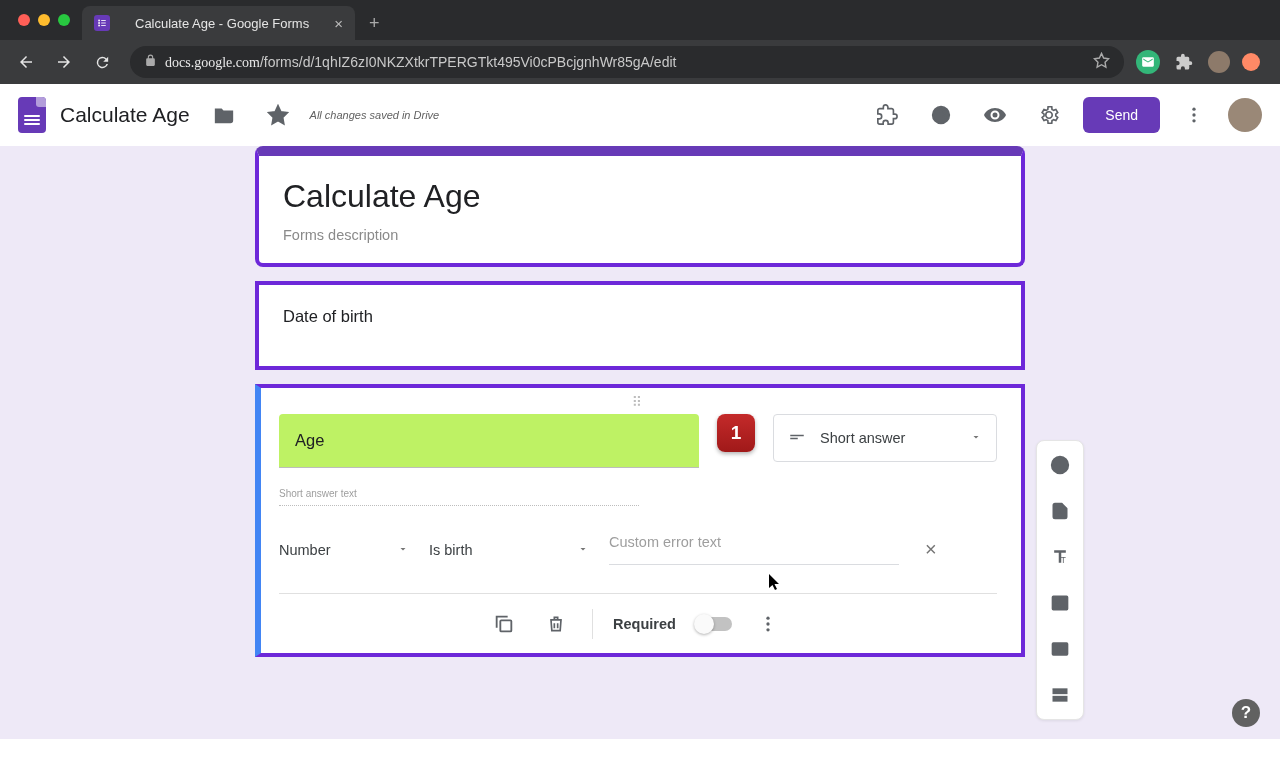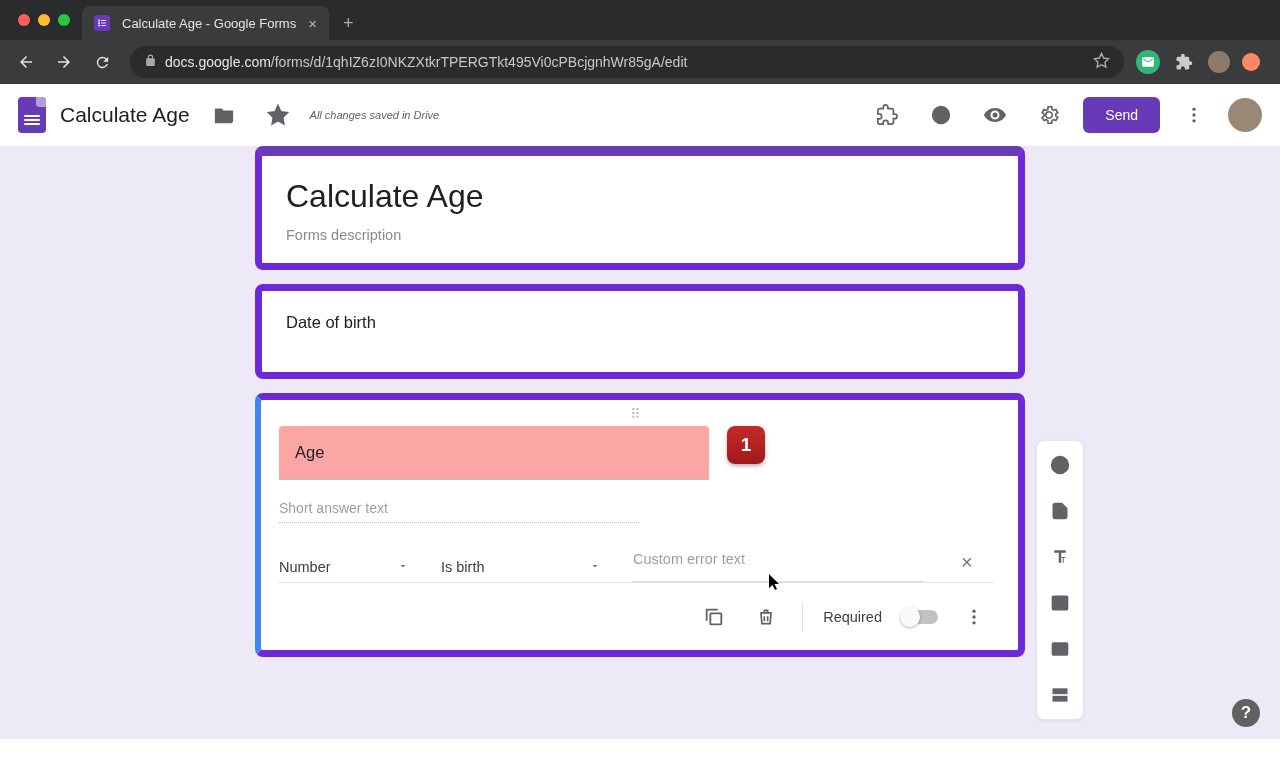--- a/index.html
+++ b/index.html
@@ -6,31 +6,31 @@
   body { width: 1280px; height: 777px; background: #fff; overflow: hidden; }
 
   
   .chrome { background: #2a2b2d; }
   .tabbar { height: 40px; display: flex; align-items: flex-end; padding-left: 8px; }
   .mac-dots { display: flex; gap: 8px; align-items: center; height: 40px; padding: 0 12px 0 10px; }
   .dot { width: 12px; height: 12px; border-radius: 50%; }
   .dot.red { background: #ff5f57; }
   .dot.yellow { background: #febc2e; }
   .dot.green { background: #28c840; }
-  .tab { background: #3a3b3d; height: 34px; border-radius: 8px 8px 0 0; display: flex; align-items: center; padding: 0 12px; color: #e5e5e5; font-size: 13px; gap: 12px; min-width: 230px; }
+  .tab { background: #3a3b3d; height: 34px; border-radius: 8px 8px 0 0; display: flex; align-items: center; padding: 0 12px; color: #e5e5e5; font-size: 13px; gap: 25px; min-width: 230px; }
   .tab .favicon { width: 16px; height: 16px; background: #673ab7; border-radius: 3px; display: flex; align-items: center; justify-content: center; }
   .tab .favicon svg { fill: #fff; }
   .tab .close { color: #bbb; font-size: 15px; margin-left: auto; }
   .newtab { color: #aaa; font-size: 18px; padding: 0 14px; height: 34px; display: flex; align-items: center; }
   .addrbar { background: #3a3b3d; height: 44px; display: flex; align-items: center; padding: 0 10px; gap: 6px; }
   .nav-btn { width: 32px; height: 32px; display: flex; align-items: center; justify-content: center; color: #e5e5e5; border-radius: 50%; }
   .nav-btn svg { fill: #e5e5e5; }
   .urlbox { flex: 1; background: #2a2b2d; border-radius: 18px; height: 32px; display: flex; align-items: center; padding: 0 14px; color: #c9c9c9; font-size: 14px; gap: 8px; margin: 0 6px; }
   .urlbox .lock { color: #aaa; }
-  .urlbox .domain { color: #e8e8e8; }
+  .urlbox .domain { color: #e8e8e8; font-family: Liberation Serif, serif; }
   .urlbox .starbox { margin-left: auto; color: #aaa; }
   .ext-icons { display: flex; align-items: center; gap: 12px; padding-right: 10px; }
   .ext { width: 24px; height: 24px; border-radius: 50%; display: flex; align-items: center; justify-content: center; }
   .ext.mail { background: #33b679; }
   .ext.puzzle { color: #ccc; }
   .ext.avatar1 { width: 22px; height: 22px; border-radius: 50%; background: #8d7a6a; }
   .ext.oval { width: 18px; height: 18px; border-radius: 50%; background: #ff8966; }
 
   
   .app { background: #fff; height: calc(777px - 84px); position: relative; }
@@ -49,49 +49,49 @@
 
   
   .tabsrow { display: flex; justify-content: center; gap: 28px; height: 38px; align-items: center; border-bottom: 1px solid #e0e0e0; }
   .gtab { font-size: 14.5px; color: #5f6368; padding-bottom: 10px; }
   .gtab.active { color: #673ab7; font-weight: 500; border-bottom: 3px solid #673ab7; margin-bottom: -1px; }
 
   
   .canvas { background: #eee9f7; height: calc(100% - 100px); padding-top: 0; position: relative; overflow: hidden; }
   .form-column { width: 770px; margin: 0 auto; }
 
-  .card { background: #fff; border-radius: 8px; margin-bottom: 14px; position: relative; border: 7px solid #6d28d9; }
+  .card { background: #fff; border-radius: 0; margin-bottom: 14px; position: relative; border: 4px solid #6d28d9; }
   .card.header-card { border-top: 10px solid #673ab7; border-radius: 8px; padding: 22px 24px 20px; }
   .form-title { font-size: 32px; color: #202124; font-weight: 400; margin-bottom: 12px; }
   .form-desc { font-size: 14.5px; color: #8a8a8a; }
 
   .card.q { padding: 22px 24px; }
   .q-title { font-size: 16.5px; color: #202124; margin-bottom: 18px; }
   .date-row { display: flex; align-items: center; gap: 60px; }
   .date-ph { font-size: 14.5px; color: #8a8a8a; }
   .cal-icon { color: #757575; }
 
   .card.active-q { border-left: 6px solid #4285f4; padding: 0 24px 0 18px; }
   .drag-handle { text-align: center; color: #bdbdbd; font-size: 14px; height: 26px; padding-top: 6px; letter-spacing: 2px; }
   .qhead { display: flex; gap: 18px; align-items: flex-start; margin-bottom: 20px; }
-  .qtitle-input { flex: 1; background: #fca5a5; border: none; border-bottom: 1px solid #bdbdbd; height: 54px; padding: 0 16px; font-size: 16.5px; color: #202124; outline: none; max-width: 430px; border-radius: 4px 4px 0 0; }
+  .qtitle-input { flex: 1; background: #bef264; border: none; border-bottom: 1px solid #bdbdbd; height: 54px; padding: 0 16px; font-size: 16.5px; color: #202124; outline: none; max-width: 430px; border-radius: 4px 4px 0 0; }
   .type-select { width: 224px; height: 48px; border: 1px solid #dadce0; border-radius: 4px; display: flex; align-items: center; padding: 0 14px; gap: 14px; font-size: 14.5px; color: #3c4043; justify-content: space-between; }
   .type-select .left { display: flex; align-items: center; gap: 14px; }
 
   .badge-1 { width: 38px; height: 38px; border-radius: 8px; background: linear-gradient(#c42a2a,#a01919); color: #fff; font-weight: bold; font-size: 19px; display: flex; align-items: center; justify-content: center; box-shadow: 0 2px 4px rgba(0,0,0,.3); }
 
-  .sa-text { font-size: 14px; color: #9e9e9e; width: 360px; border-bottom: 1px dotted #bdbdbd; padding-bottom: 6px; margin-bottom: 28px; }
-
-  .valid-row { display: flex; gap: 32px; }
+  .sa-text { font-size: 10px; color: #9e9e9e; width: 360px; border-bottom: 1px dotted #bdbdbd; padding-bottom: 6px; margin-bottom: 28px; }
+
+  .valid-row { display: flex; align-items: center; gap: 20px; margin-bottom: 28px; }
   .vsel { display: flex; align-items: center; gap: 50px; font-size: 14.5px; color: #3c4043; }
   .vsel .arrow { color: #757575; }
   .cetext { flex: 1; color: #9e9e9e; font-size: 14.5px; border-bottom: 1px solid #dadce0; padding-bottom: 14px; max-width: 290px; }
   .xbtn { color: #757575; font-size: 20px; padding: 0 6px; }
 
-  .footer-row { border-top: 1px solid #e0e0e0; height: 68px; display: flex; align-items: center; justify-content: flex-end; gap: 20px; padding-right: 4px; }
+  .footer-row { border-top: 1px solid #e0e0e0; height: 60px; display: flex; align-items: center; justify-content: center; gap: 20px; padding-right: 4px; font-weight: bold; }
   .ftr-icon { color: #5f6368; width: 32px; display: flex; justify-content: center; }
   .divider { width: 1px; height: 30px; background: #e0e0e0; }
   .req-label { font-size: 14.5px; color: #3c4043; }
   .toggle { width: 36px; height: 14px; background: #c2c2c2; border-radius: 8px; position: relative; }
   .toggle::after { content: ""; position: absolute; left: -2px; top: -3px; width: 20px; height: 20px; background: #fafafa; border-radius: 50%; box-shadow: 0 1px 3px rgba(0,0,0,.3); }
 
   
   .side-toolbar { position: absolute; right: 196px; top: 294px; width: 48px; background: #fff; border: 1px solid #e5e5e5; border-radius: 8px; padding: 8px 0; display: flex; flex-direction: column; align-items: center; gap: 14px; box-shadow: 0 1px 3px rgba(0,0,0,.08); }
   .st-btn { width: 32px; height: 32px; display: flex; align-items: center; justify-content: center; color: #5f6368; }
   .st-btn svg { fill: #5f6368; }
@@ -243,20 +243,36 @@
 
       <div class="card q">
         <div class="q-title">Date of birth</div>
       </div>
 
       <div class="card active-q">
         <div class="drag-handle">⠿</div>
         <div class="qhead">
           <input class="qtitle-input" value="Age" style="">
           <div class="badge-1">1</div>
+          <div class="type-select">
+            <span class="left">
+              <span>
+                <svg width="18" height="18" viewBox="0 0 24 24" fill="#5f6368">
+                    <rect x="3" y="9" width="18" height="2"></rect>
+                    <rect x="3" y="13" width="10" height="2"></rect>
+                  </svg>
+              </span>
+              <span>Short answer</span>
+            </span>
+            <span>
+              <svg width="12" height="12" viewBox="0 0 24 24" fill="#757575">
+                  <path d="M7 10l5 5 5-5z"></path>
+                </svg>
+            </span>
+          </div>
         </div>
 
         <div class="sa-text">Short answer text</div>
 
         <div class="valid-row">
           <div class="vsel" style="width:130px;justify-content:space-between;">
             <span>Number</span>
             <span class="arrow"><svg width="12" height="12" viewBox="0 0 24 24" fill="#757575">
                   <path d="M7 10l5 5 5-5z"></path>
                 </svg></span>

